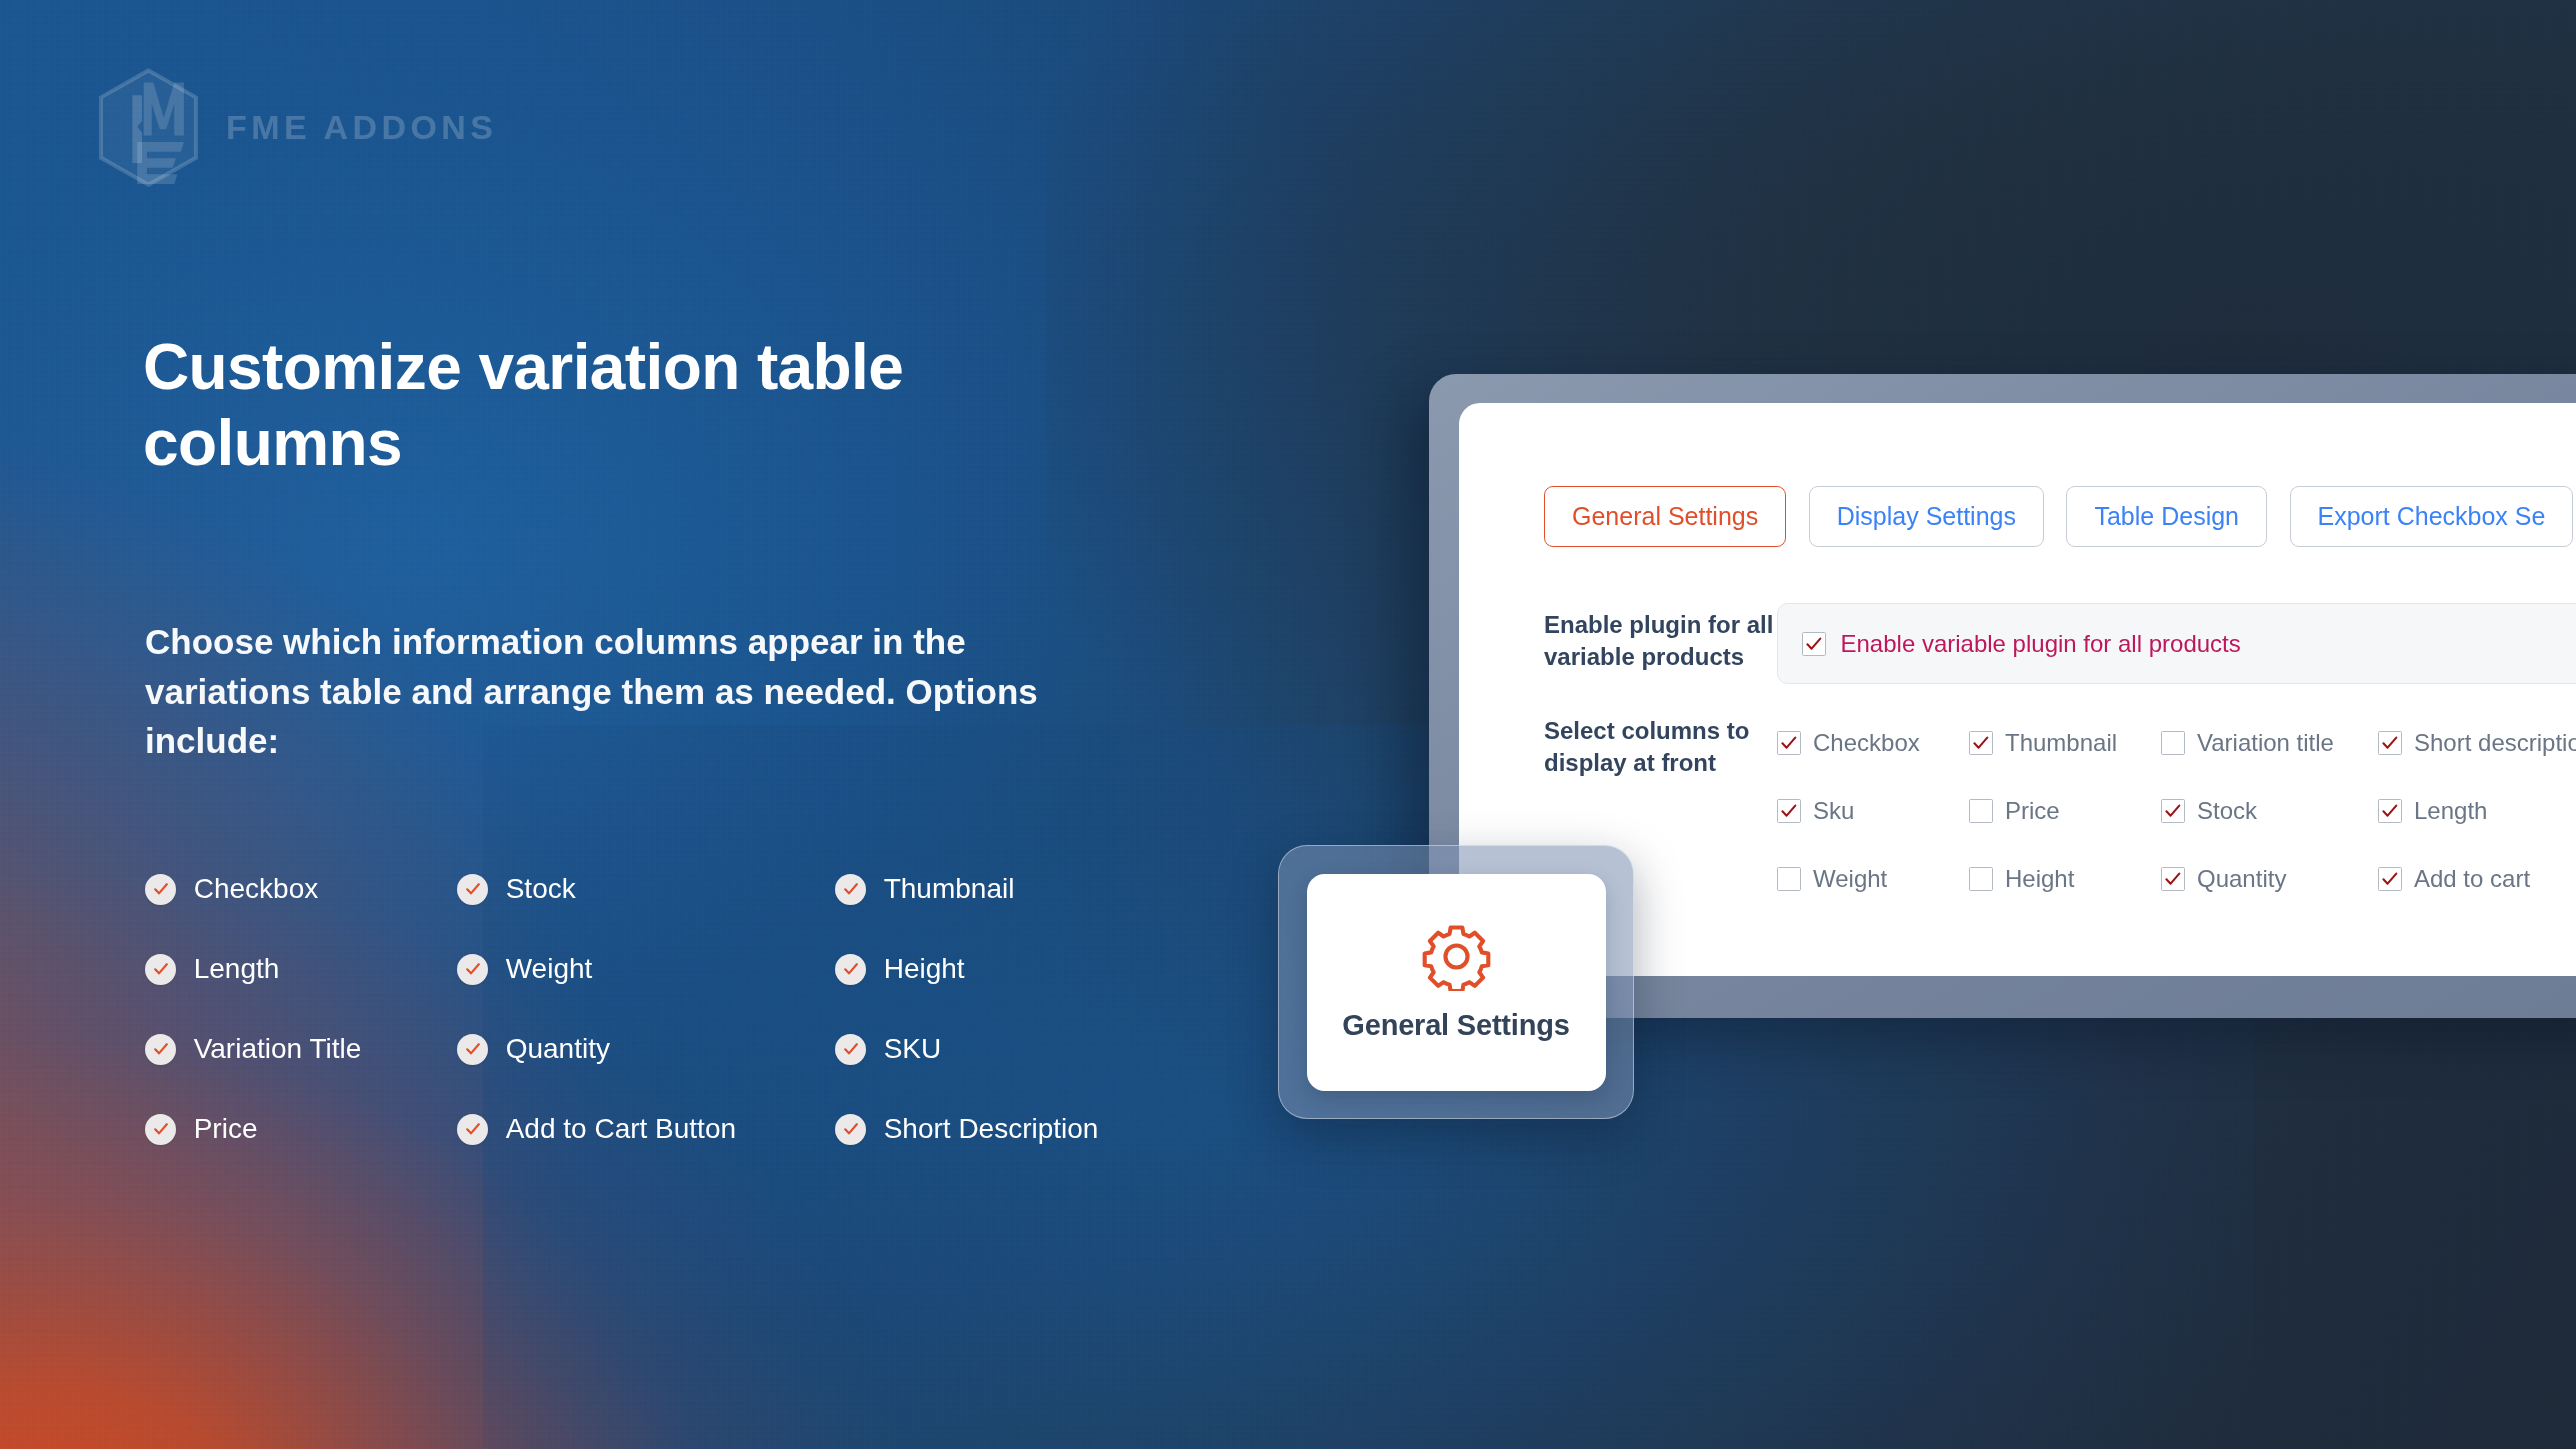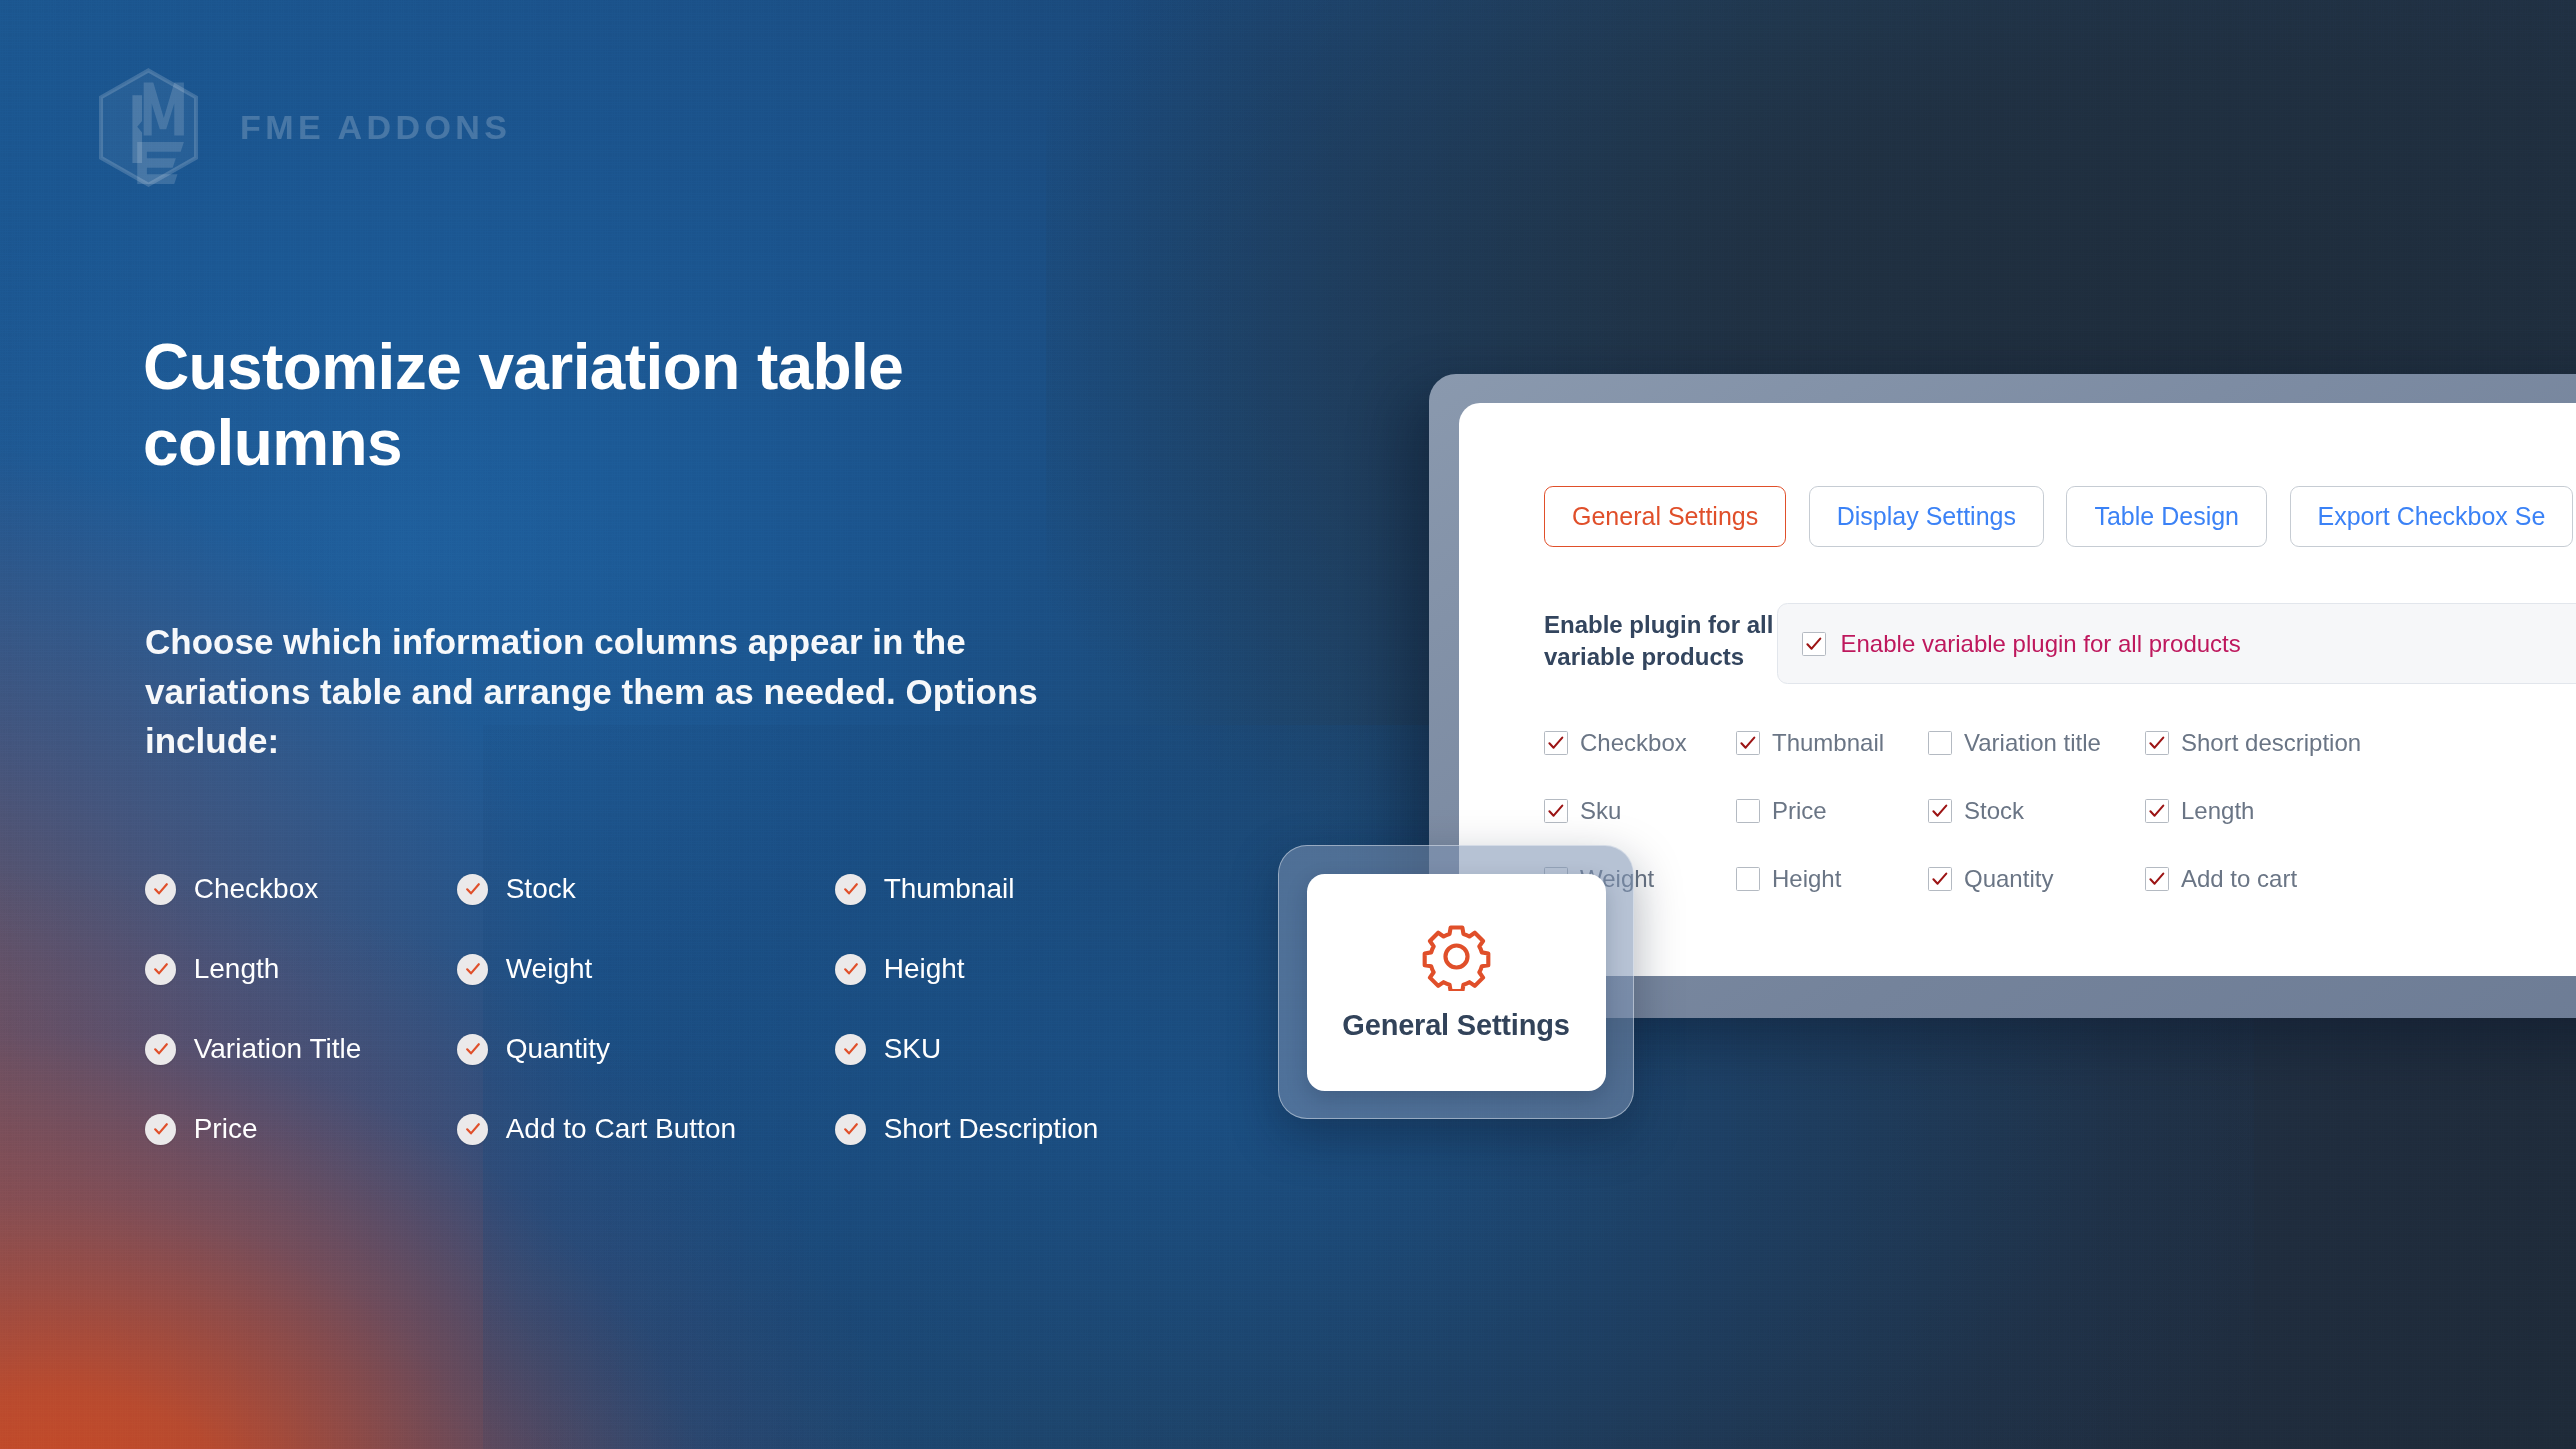--- a/index.html
+++ b/index.html
@@ -49,21 +49,21 @@
     background-image:
       repeating-linear-gradient(0deg, rgba(255,255,255,0.45) 0 0.8px, transparent 0.8px 2.4px),
       repeating-linear-gradient(90deg, rgba(255,255,255,0.35) 0 0.8px, transparent 0.8px 2.4px);
     mix-blend-mode: overlay;
   }
 
   
   #logo {
     position: absolute;
     left: 97px; top: 68px;
-    display: flex; align-items: center; gap: 40px;
+    display: flex; align-items: center; gap: 26px;
   }
   #logo-mark { width: 103px; height: 119px; display: block; }
   #logo-wordmark {
     font-size: 34px;
     letter-spacing: 4.4px;
     font-weight: 700;
     color: rgba(255,255,255,0.20);
     white-space: nowrap;
   }
 
@@ -408,20 +408,21 @@
         <span class="cbx">
           <svg viewBox="0 0 22 22" xmlns="http://www.w3.org/2000/svg">
             <path d="M3 11.5 L8.2 17 L19 4.5" fill="none" stroke="#9c1414" stroke-width="2.6" stroke-linecap="round" stroke-linejoin="round"></path>
           </svg>
         </span>
         <span class="field-label">Enable variable plugin for all products</span>
       </div>
     </div>
 
     <div class="setting-row" id="row-columns">
+      <div class="setting-label">Select columns to display at front</div>
       <div id="columns-grid">
           <div class="cbx-item">
             <span class="cbx">
               <svg viewBox="0 0 22 22" xmlns="http://www.w3.org/2000/svg">
                 <path d="M3 11.5 L8.2 17 L19 4.5" fill="none" stroke="#9c1414" stroke-width="2.6" stroke-linecap="round" stroke-linejoin="round"></path>
               </svg>
             </span>
             <span class="cbx-label">Checkbox</span>
           </div>
           <div class="cbx-item">

